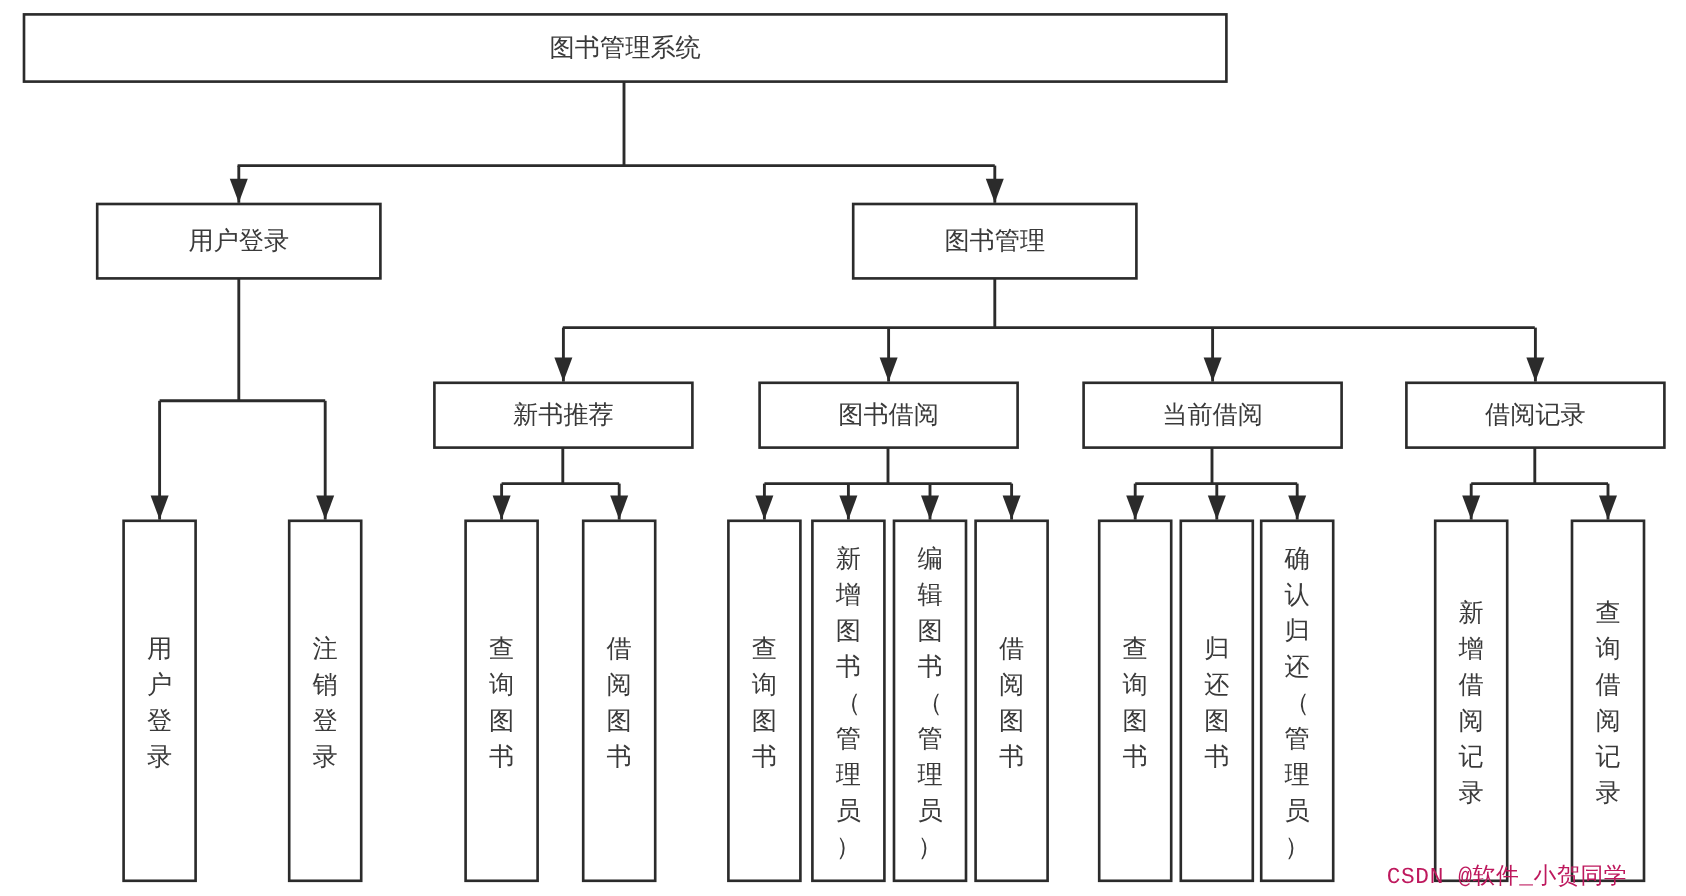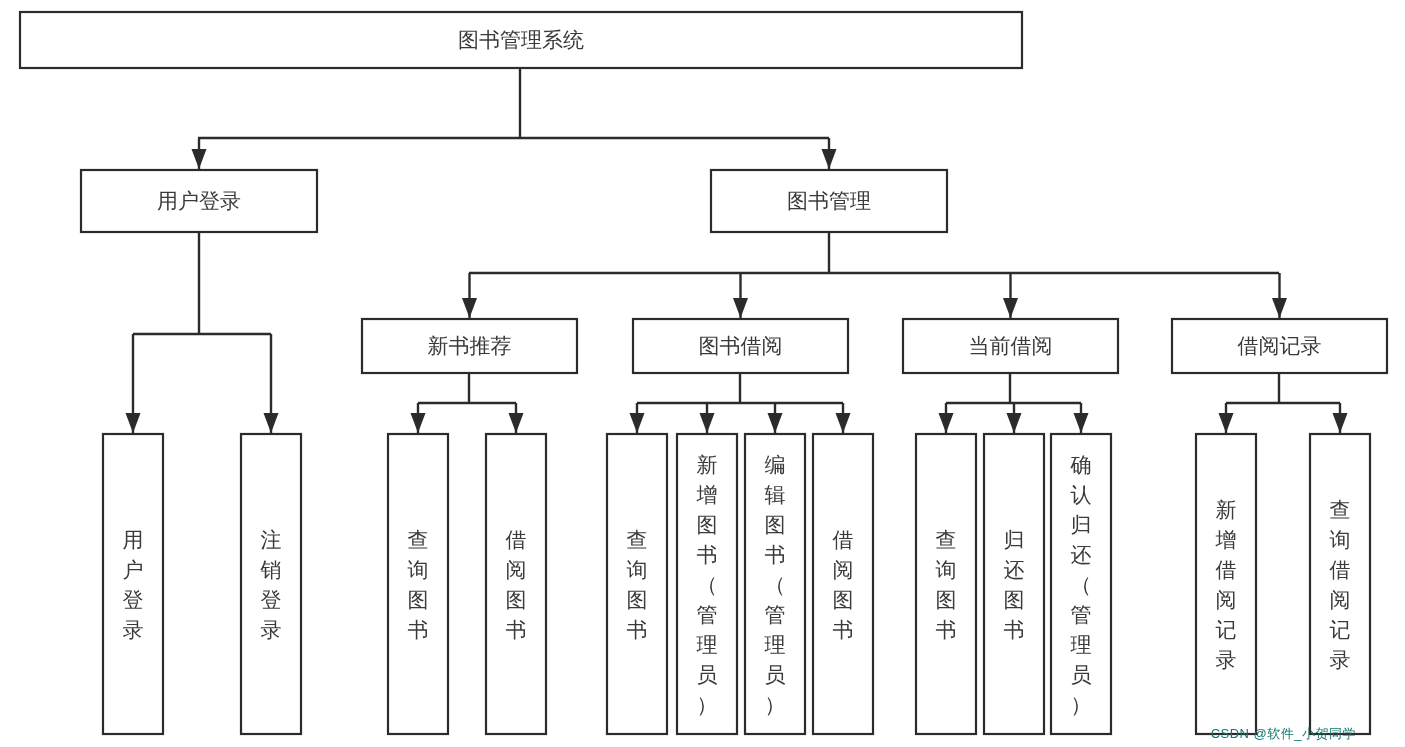--- a/index.html
+++ b/index.html
@@ -52,23 +52,23 @@
   .node-label-v {
     font-family: "Liberation Sans", "DejaVu Sans", sans-serif;
     font-size: 21px;
     fill: #3a3a3a;
     text-anchor: middle;
   }
   .watermark-text {
     position: absolute;
     right: 8px;
     bottom: 4px;
-    font-family: Liberation Sans, sans-serif;
-    font-size: 13px;
-    color: #0f766e;
+    font-family: Liberation Mono, monospace;
+    font-size: 19px;
+    color: #be185d;
     white-space: nowrap;
     letter-spacing: 0.5px;
     user-select: none;
   }
 </style>
 </head>
 <body>
 
 <div id="diagram-root">
 

